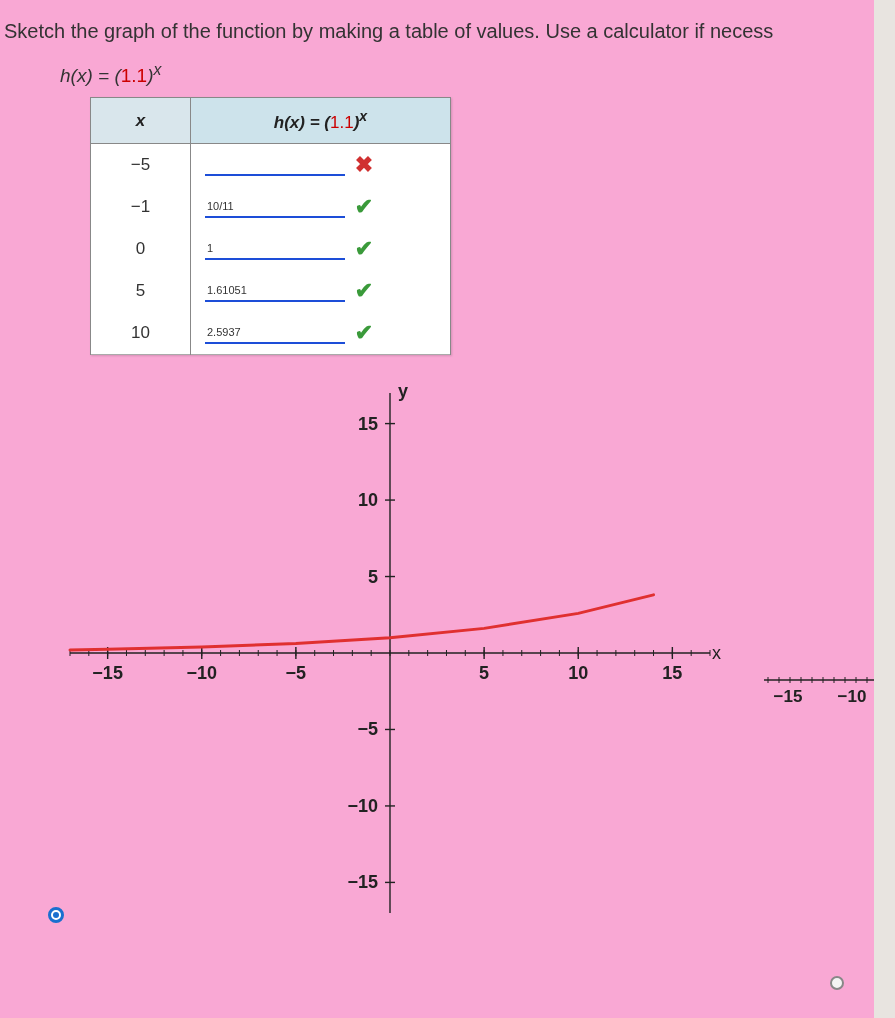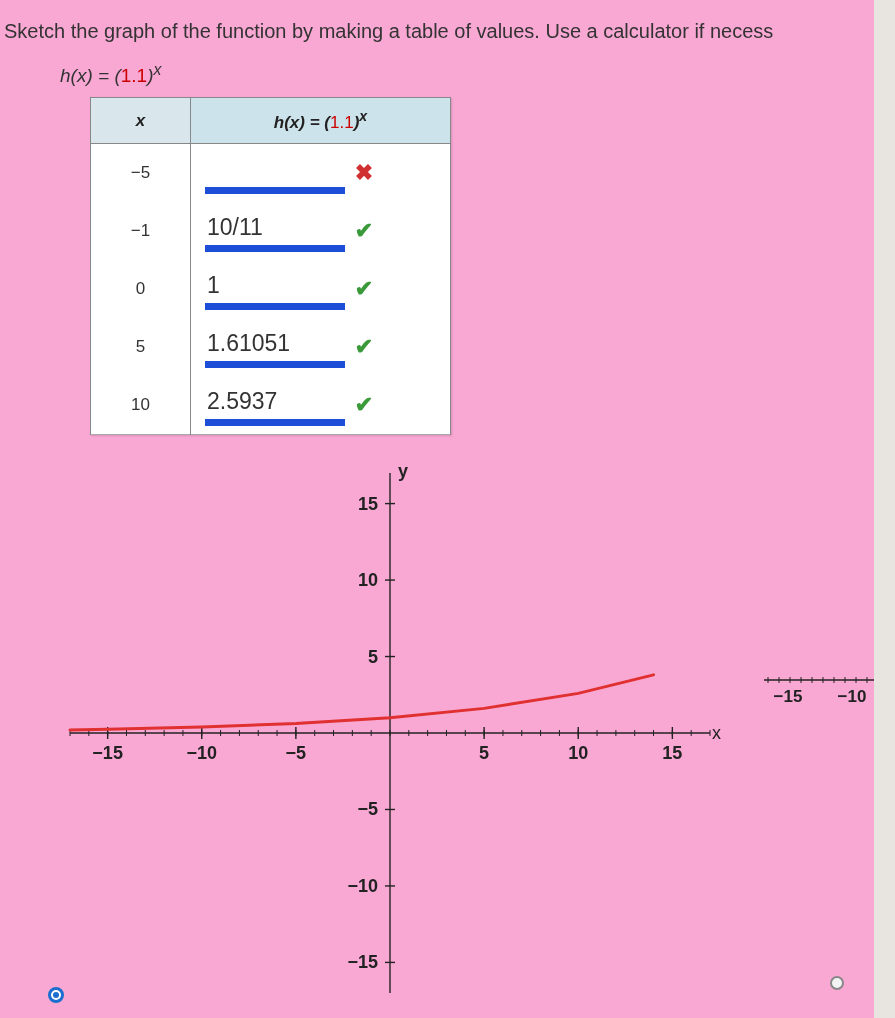--- a/index.html
+++ b/index.html
@@ -70,23 +70,23 @@
   table.values td.hcell {
     width: 260px;
   }
   .ans-wrap {
     display: flex;
     align-items: center;
     gap: 8px;
   }
   .ans-input {
     border: none;
-    border-bottom: 7px solid #1d4ed8;
+    border-bottom: 2px solid #1d4ed8;
     background: transparent;
-    font-size: 23px;
+    font-size: 11px;
     padding: 4px 2px;
     width: 140px;
     color: #333;
     outline: none;
   }
   .status {
     width: 22px;
     text-align: center;
     font-size: 22px;
     font-weight: bold;

